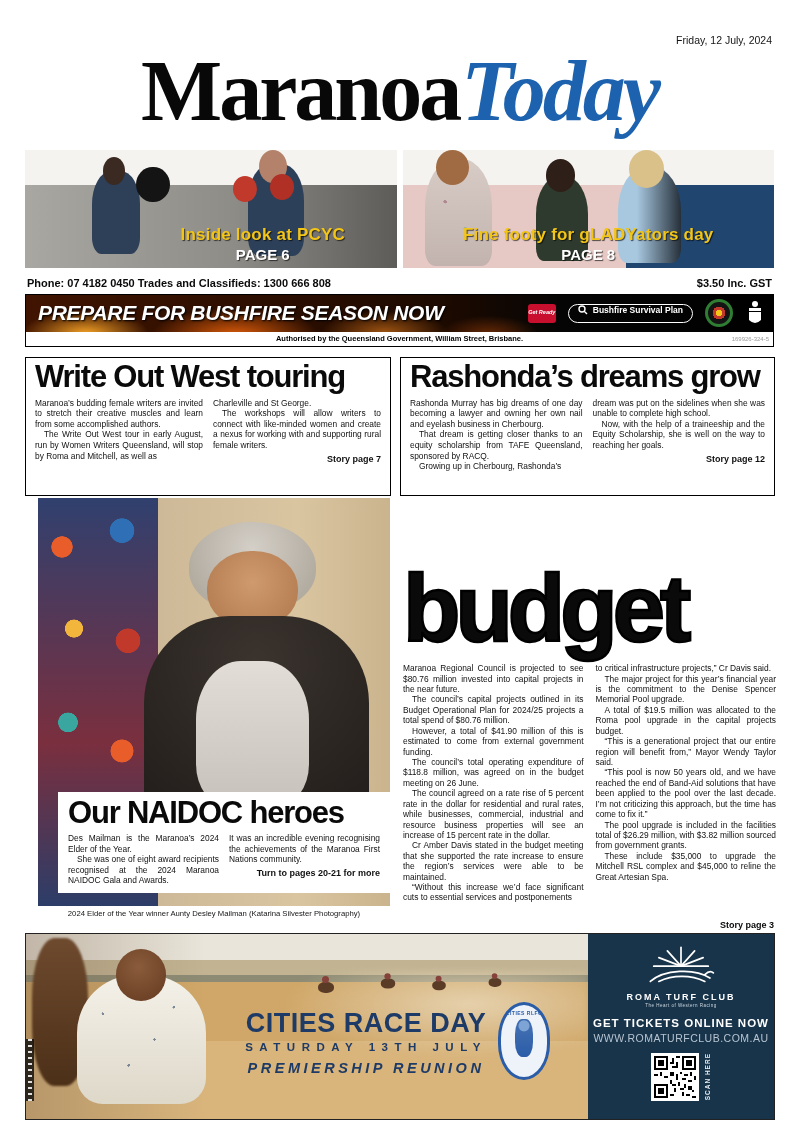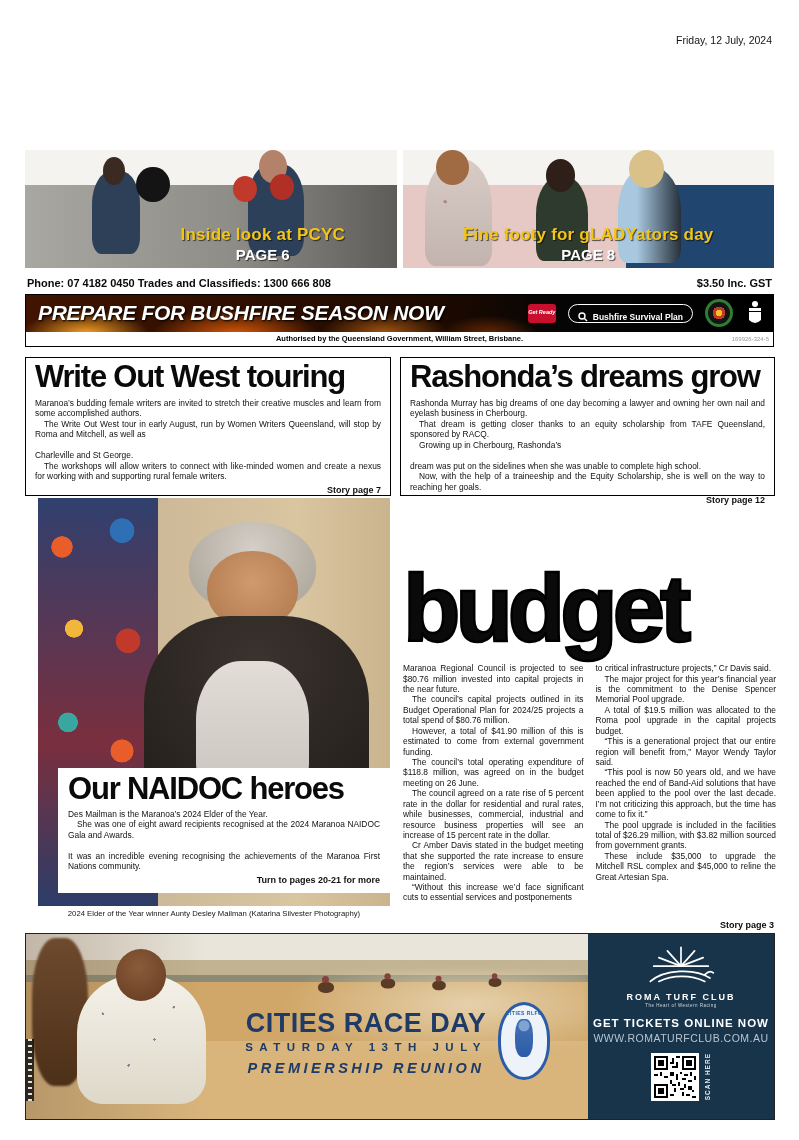--- a/index.html
+++ b/index.html
@@ -38,35 +38,35 @@
           radial-gradient(70px 26px at 62% 105%, rgba(200,80,10,.45), transparent 70%),
           linear-gradient(90deg,#401400,#1e0a00 55%,#050505 72%,#000 100%);}
   .fire-text{position:absolute;left:12px;top:6px;font-size:21px;font-style:italic;font-weight:bold;
              color:#fff;letter-spacing:-.3px;white-space:nowrap;text-shadow:1px 1px 2px #000;}
   .fire-icons{position:absolute;right:8px;top:4px;display:flex;align-items:center;gap:12px;height:28px;}
   .ready-bubble{position:relative;width:28px;height:19px;background:#c8102e;border-radius:3px;
                 color:#fff;font-size:5.5px;font-weight:bold;font-style:italic;line-height:1.3;
                 display:flex;align-items:center;justify-content:center;text-align:center;}
   .ready-bubble:after{content:"";position:absolute;left:4px;bottom:-4px;border:4px solid transparent;
                 border-top-color:#c8102e;border-left-width:2px;border-right-width:2px;}
-  .plan-pill{display:flex;align-items:flex-end;gap:5px;border:1.5px solid #fff;border-radius:11px;
+  .plan-pill{display:flex;align-items:flex-start;gap:5px;border:1.5px solid #fff;border-radius:11px;
              height:17px;padding:0 9px;color:#fff;font-weight:bold;font-size:8.5px;white-space:nowrap;}
   .circle-logo{width:22px;height:22px;border-radius:50%;border:3px solid #2e7d32;
                background:radial-gradient(circle at 50% 50%, #f5c518 0 3px, #c0392b 3px 6.5px, #141414 6.5px);}
   .auth{position:relative;height:14px;background:#fff;font-size:7.5px;font-weight:bold;
         text-align:center;line-height:14px;color:#000;}
   .auth-code{position:absolute;right:4px;top:0;font-size:6px;font-weight:normal;color:#9a9a9a;line-height:14px;}
 
   
   .box-article{position:absolute;top:357px;height:139px;border:1px solid #000;background:#fff;
                padding:3px 9px;box-sizing:border-box;}
   .box-wow{left:25px;width:366px;}
   .box-rash{left:400px;width:375px;}
   .box-article h2{margin:0;font-size:31px;letter-spacing:-1.2px;line-height:1.02;font-weight:bold;}
-  .cols{display:flex;gap:10px;margin-top:5px;flex-direction:column;}
+  .cols{display:flex;gap:10px;margin-top:5px;}
   .col{flex:1;font-size:8.4px;line-height:1.26;text-align:justify;color:#111;}
   .col p{margin:0;}
   .col p+p{text-indent:9px;}
   .storyref{font-weight:bold;text-align:right;font-size:9px;margin-top:3px;}
 
   
   .naidoc{position:absolute;left:38px;top:498px;width:352px;height:408px;overflow:hidden;background:#c9b493;}
   .naidoc-art{position:absolute;left:0;top:0;bottom:0;width:34%;
       background:
         radial-gradient(26px 26px at 20% 12%, #e85d2a 0 40%, transparent 42%),
@@ -148,20 +148,23 @@
   .qr-box{width:48px;height:48px;background:#fff;padding:3px;box-sizing:border-box;}
   .scan{font-size:6.5px;font-weight:bold;letter-spacing:1px;color:#e6ecf1;
         writing-mode:vertical-rl;transform:rotate(180deg);}
 </style>
 </head>
 <body>
 
 <div class="page">
 
   <div class="date">Friday, 12 July, 2024</div>
+  <div class="masthead">
+    <span class="m-black">Maranoa</span><span class="m-blue">Today</span>
+  </div>
 
   <div class="teasers">
     <div class="teaser">
       <div class="t-band" style="background:linear-gradient(90deg,#a9a7a2,#8f8d88 55%,#5d5c59)"></div>
       <div class="blob" style="left:18%;top:18%;width:13%;height:70%;border-radius:40% 40% 20% 20%;background:#2e3f58"></div>
       <div class="blob" style="left:21%;top:6%;width:6%;height:24%;background:#3a2a22"></div>
       <div class="blob" style="left:30%;top:14%;width:9%;height:30%;background:#141414"></div>
       <div class="blob" style="left:60%;top:12%;width:15%;height:78%;border-radius:40% 40% 20% 20%;background:#2d4059"></div>
       <div class="blob" style="left:63%;top:0%;width:7.5%;height:28%;background:#b4826a"></div>
       <div class="blob" style="left:56%;top:22%;width:6.5%;height:22%;background:#c0392b"></div>

